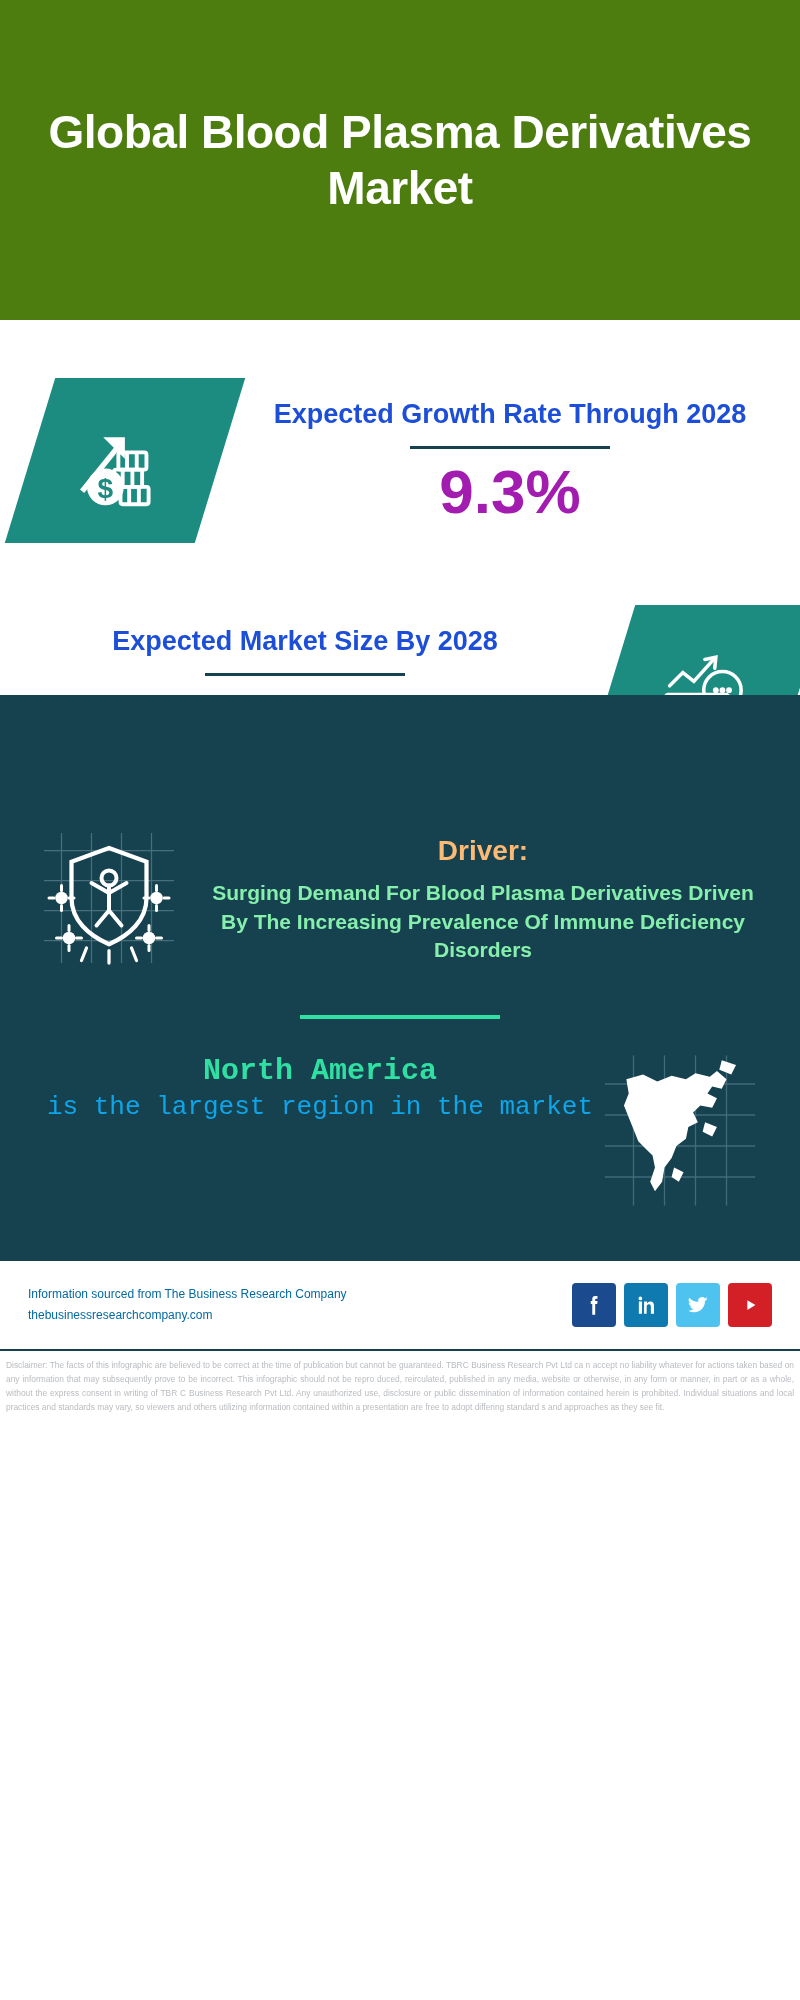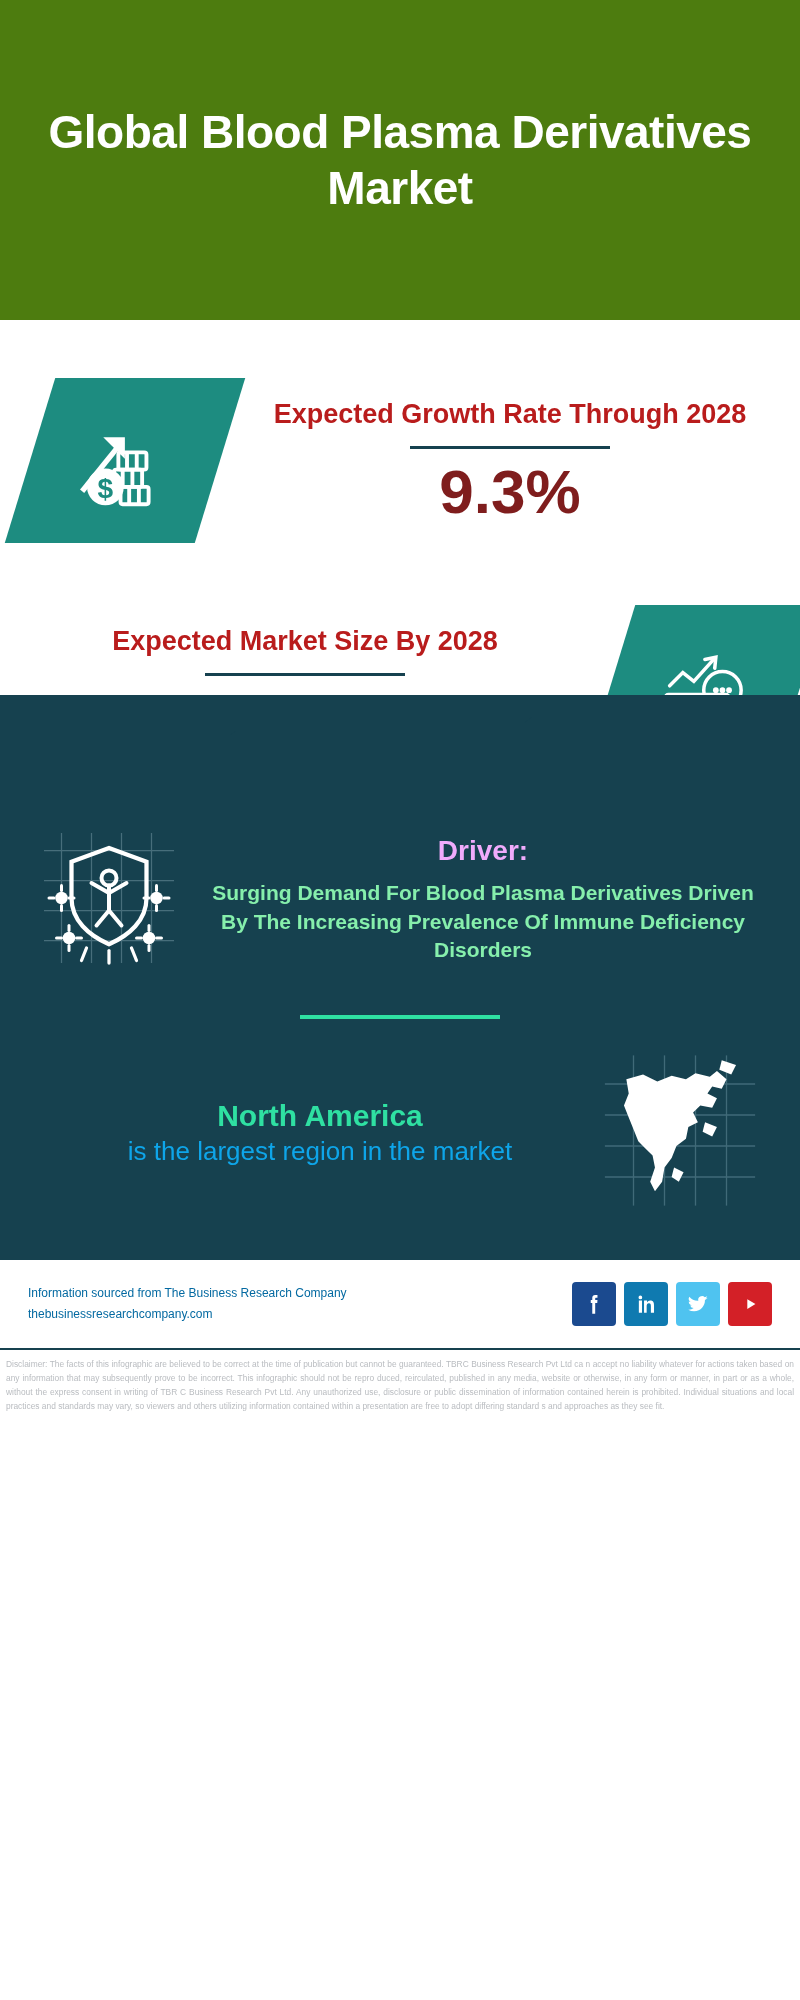--- a/index.html
+++ b/index.html
@@ -48,33 +48,33 @@
     align-items:center;
     justify-content:center;
     flex:0 0 auto;
   }
   .badge > svg { transform:skewX(17deg); }
 
   .stat-text { flex:1 1 auto; text-align:center; padding:0 12px; }
   .stat-text .label {
     font-size:27px;
     font-weight:bold;
-    color:#b91c1c;
+    color:#1d4ed8;
     line-height:1.32;
   }
   .stat-divider {
     width:200px;
     height:3px;
     background:#16414f;
     margin:14px auto 10px;
   }
   .stat-text .value {
     font-size:62px;
     font-weight:bold;
-    color:#7f1d1d;
+    color:#a21caf;
     line-height:1.05;
   }
 
   .row-growth { margin:18px 0 0 0; padding-left:30px; }
   .row-size   { margin:62px 0 0 0; }
 
   
   .lower {
     position:relative;
     background:#16414f;
@@ -85,42 +85,43 @@
 
   .driver-row {
     display:flex;
     align-items:center;
     padding:8px 34px 0 34px;
     gap:16px;
   }
   .driver-icon { flex:0 0 auto; }
   .driver-body { flex:1 1 auto; text-align:center; }
   .driver-title {
-    color:#f0abfc;
+    color:#fdba74;
     font-size:28px;
     font-weight:bold;
     margin-bottom:12px;
   }
   .driver-text {
     color:#86efac;
     font-size:21px;
     font-weight:bold;
     line-height:1.35;
   }
 
   .mid-rule {
     width:200px; height:4px; background:#2fe0a2;
     margin:38px auto 0 auto;
   }
 
   .region-row {
     display:flex;
-    align-items:center;
+    align-items:flex-start;
     padding:34px 40px 30px 40px;
     gap:0;
+    font-family:Liberation Mono, monospace;
   }
   .region-body { flex:1 1 auto; text-align:center; }
   .region-name {
     color:#2fe0a2;
     font-size:30px;
     font-weight:bold;
     line-height:1.25;
   }
   .region-sub {
     color:#0ea5e9;

